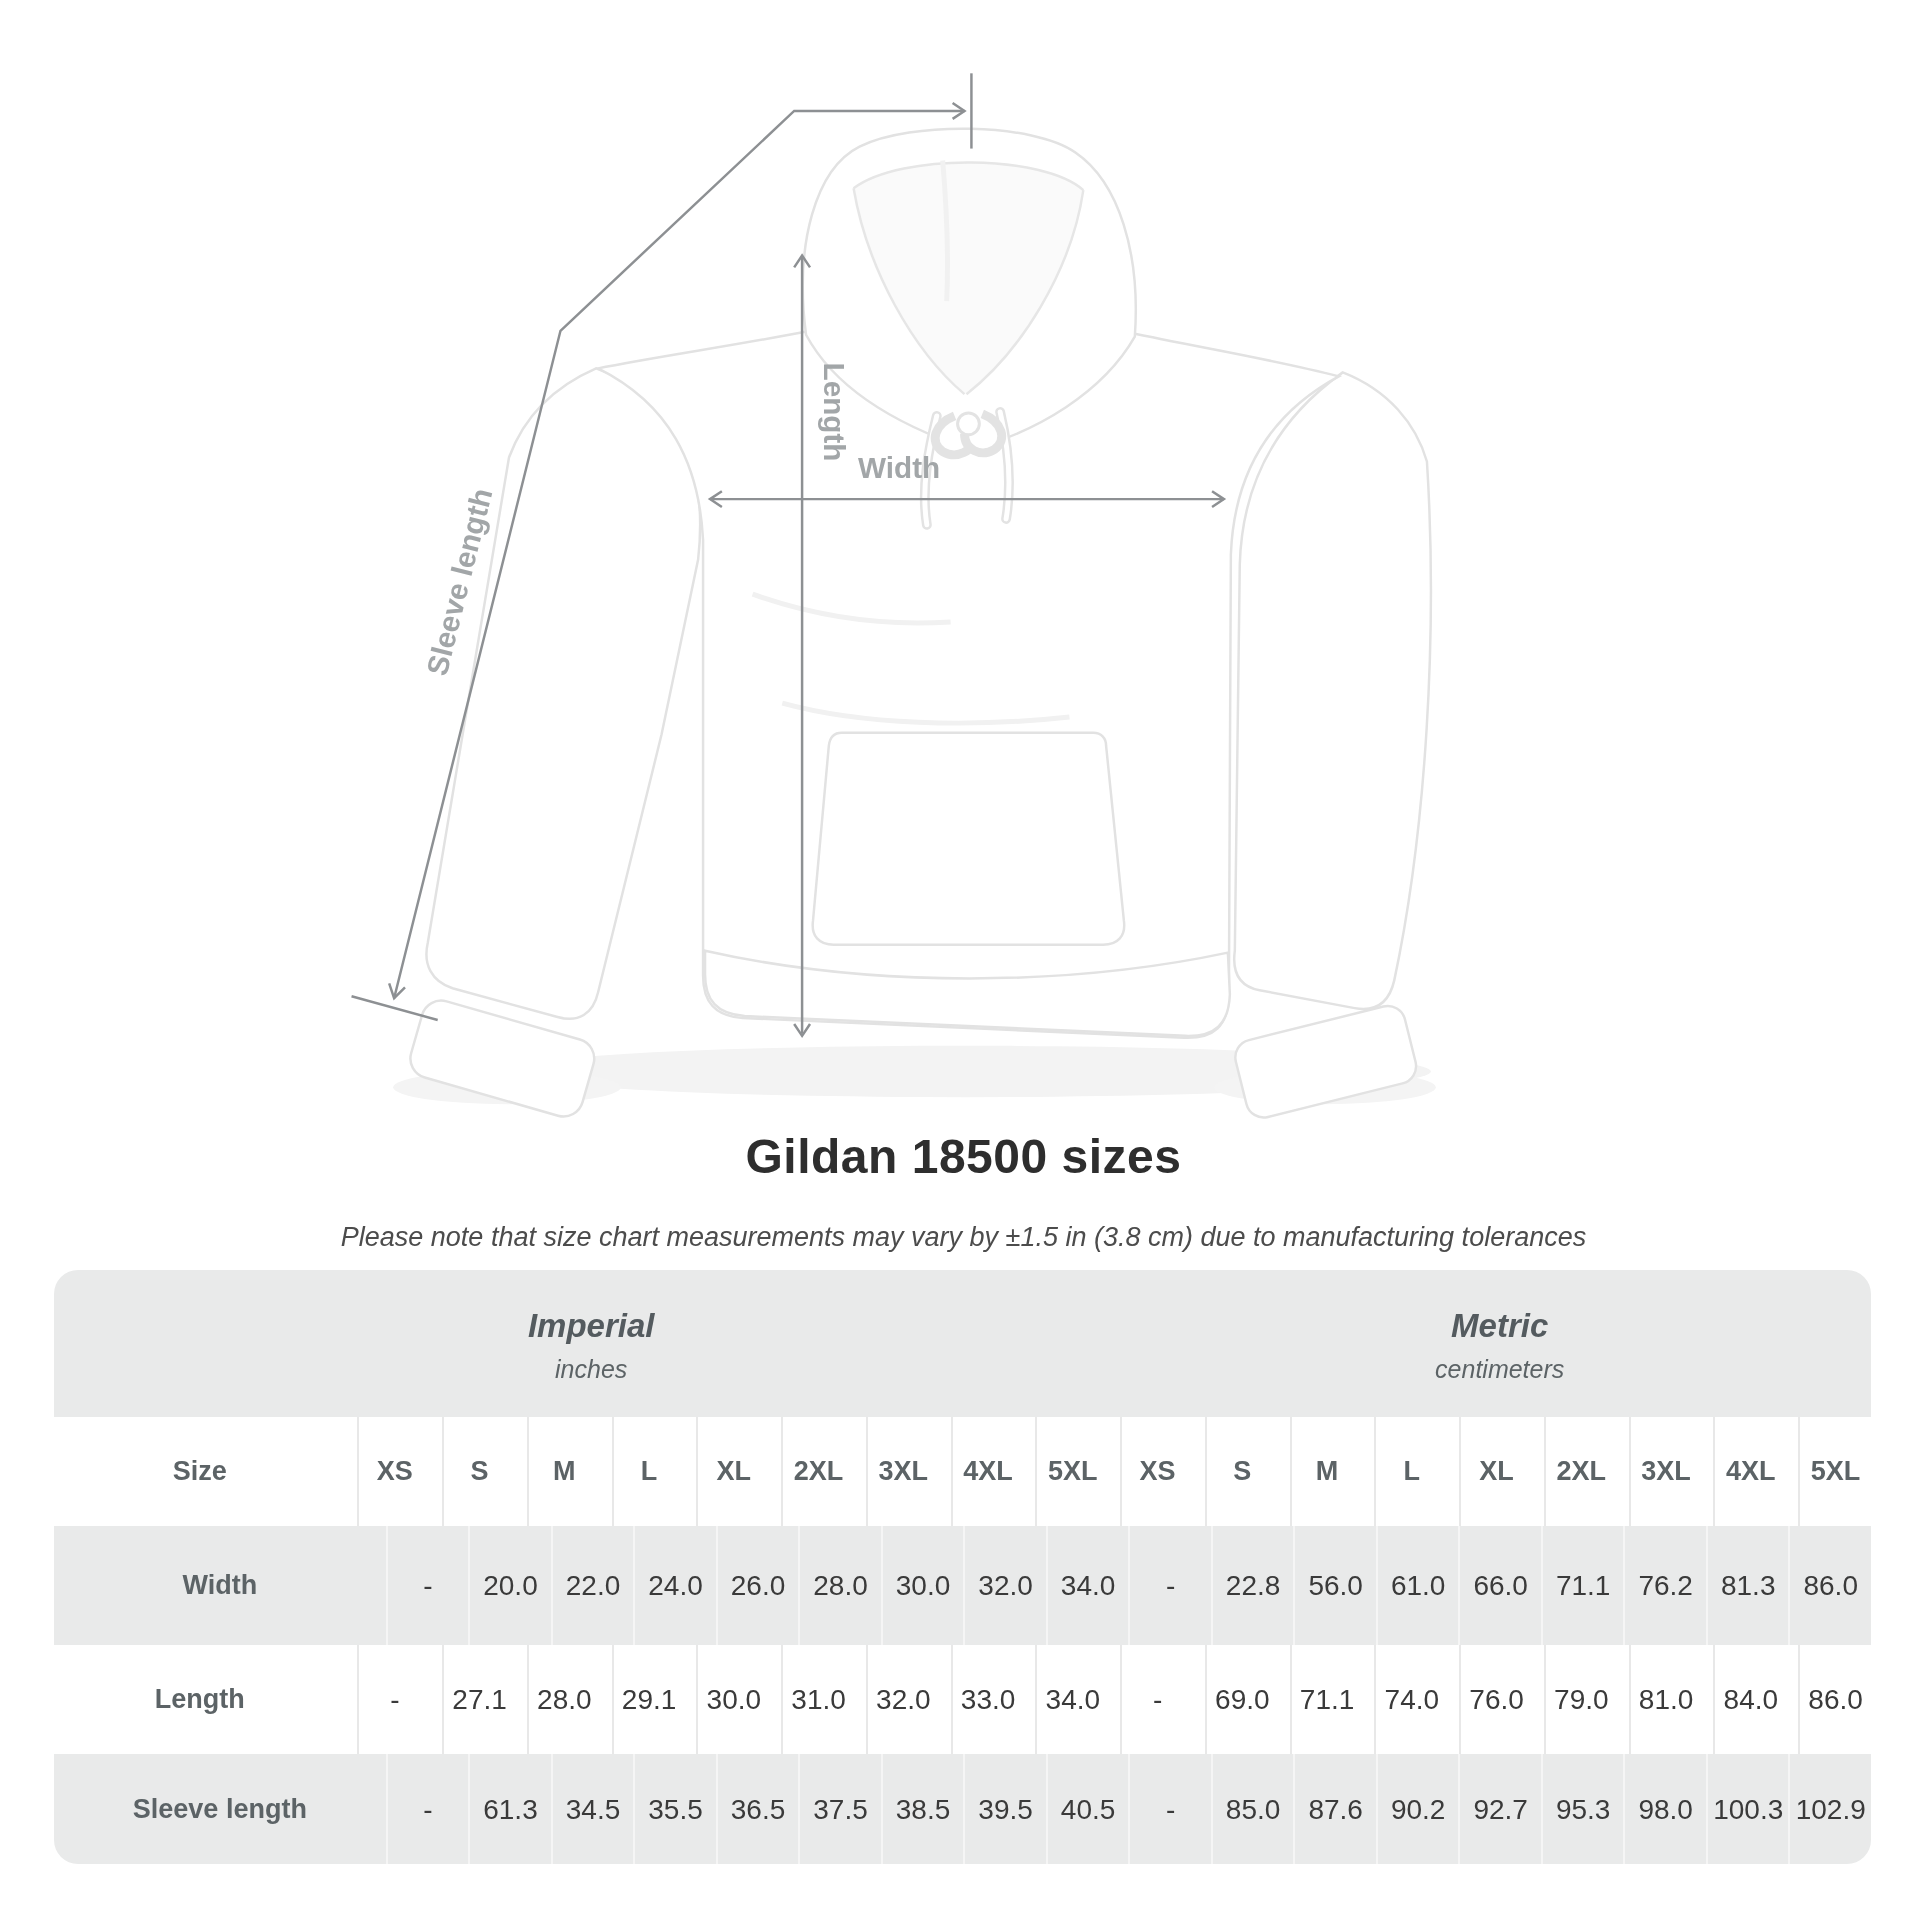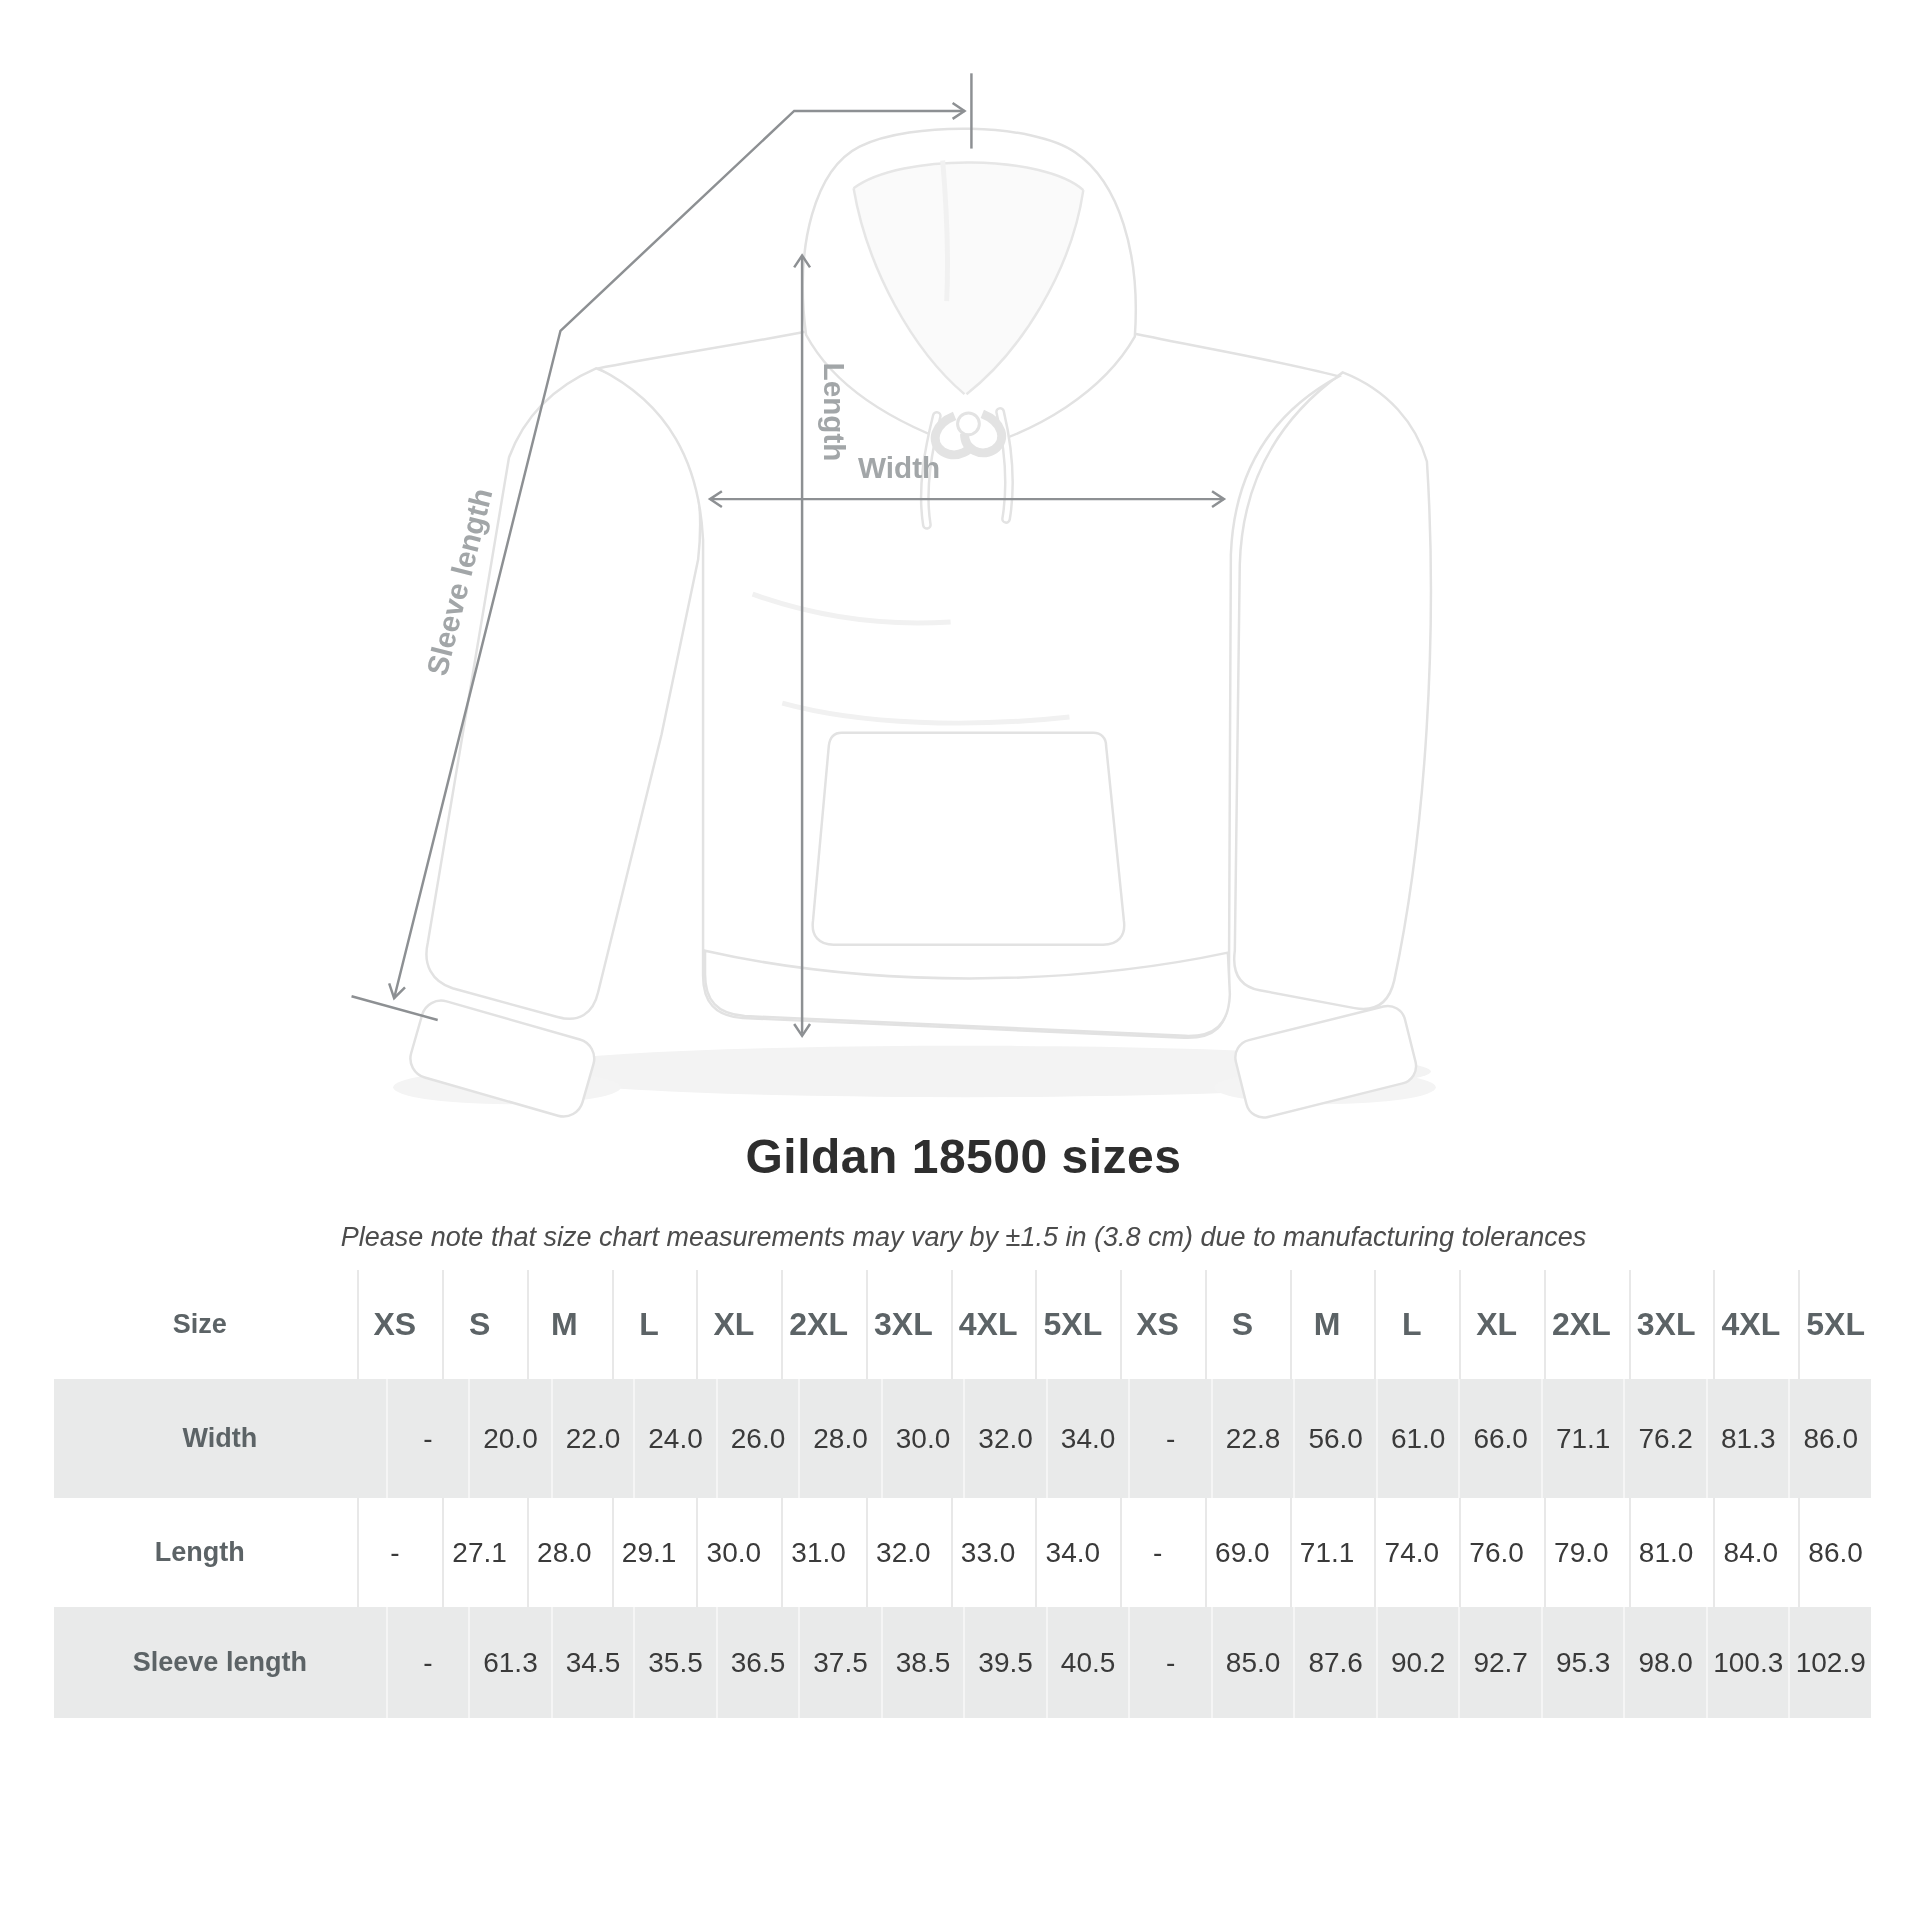--- a/index.html
+++ b/index.html
@@ -21,21 +21,21 @@
   .trow{display:flex;width:100%;}
   .trow.r-size{height:109px;background:#ffffff;}
   .trow.r0{height:119px;}
   .trow.r1{height:109px;}
   .trow.r2{height:111px;}
   .trow.gray{background:#e9eaea;}
   .trow.white{background:#ffffff;gap:12px;}
   .cell{display:flex;align-items:center;justify-content:center;
         width:4.5415%;box-sizing:border-box;}
   .cell.label-cell{width:18.256%;font-weight:bold;font-size:27px;color:#5c6366;}
-  .cell.size-cell{font-weight:bold;font-size:32px;color:#5c6366;text-align:right;}
+  .cell.size-cell{font-weight:bold;font-size:27px;color:#5c6366;text-align:right;}
   .cell.val-cell{font-size:28px;color:#3a3a3a;}
   .trow .cell + .cell{border-left:2px solid transparent;}
   .trow.white .cell + .cell{border-left-color:#e8e8e8;}
   .trow.gray .cell + .cell{border-left-color:#f5f5f5;}
   .ann{stroke:#8d9093;stroke-width:2.5;fill:none;}
   .ann-label{fill:#a2a6a8;font-weight:bold;font-size:30px;font-family:"Liberation Sans",sans-serif;}
   .cloth{fill:#ffffff;stroke:#e2e2e2;stroke-width:2.5;}
   .seam{fill:none;stroke:#e6e6e6;stroke-width:2.5;}
   .fold{fill:none;stroke:#f1f1f1;stroke-width:5;}
 </style>
@@ -124,20 +124,30 @@
         <polyline class="ann" points="1224,496 1236,504 1224,512"></polyline>
         <text class="ann-label" x="908" y="483" text-anchor="middle">Width</text>
       </g>
     </g>
   </svg>
 
   <div class="page-title">Gildan 18500 sizes</div>
   <div class="page-subtitle">Please note that size chart measurements may vary by ±1.5 in (3.8 cm) due to manufacturing tolerances</div>
 
   <div class="size-table">
+    <div class="unit-band">
+      <div class="unit imperial">
+        <div class="unit-name">Imperial</div>
+        <div class="unit-sub">inches</div>
+      </div>
+      <div class="unit metric">
+        <div class="unit-name">Metric</div>
+        <div class="unit-sub">centimeters</div>
+      </div>
+    </div>
     <div class="trow r-size white" id="sizeRow">
         <div class="cell label-cell">Size</div>
         <div class="cell size-cell">XS</div>
         <div class="cell size-cell">S</div>
         <div class="cell size-cell">M</div>
         <div class="cell size-cell">L</div>
         <div class="cell size-cell">XL</div>
         <div class="cell size-cell">2XL</div>
         <div class="cell size-cell">3XL</div>
         <div class="cell size-cell">4XL</div>

